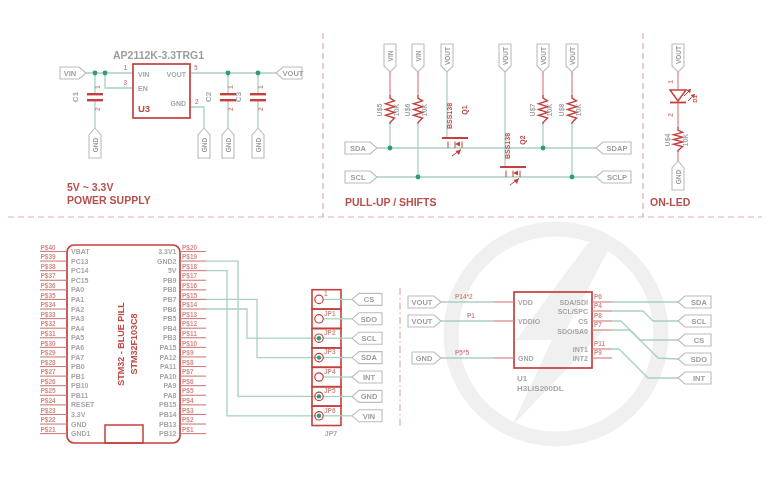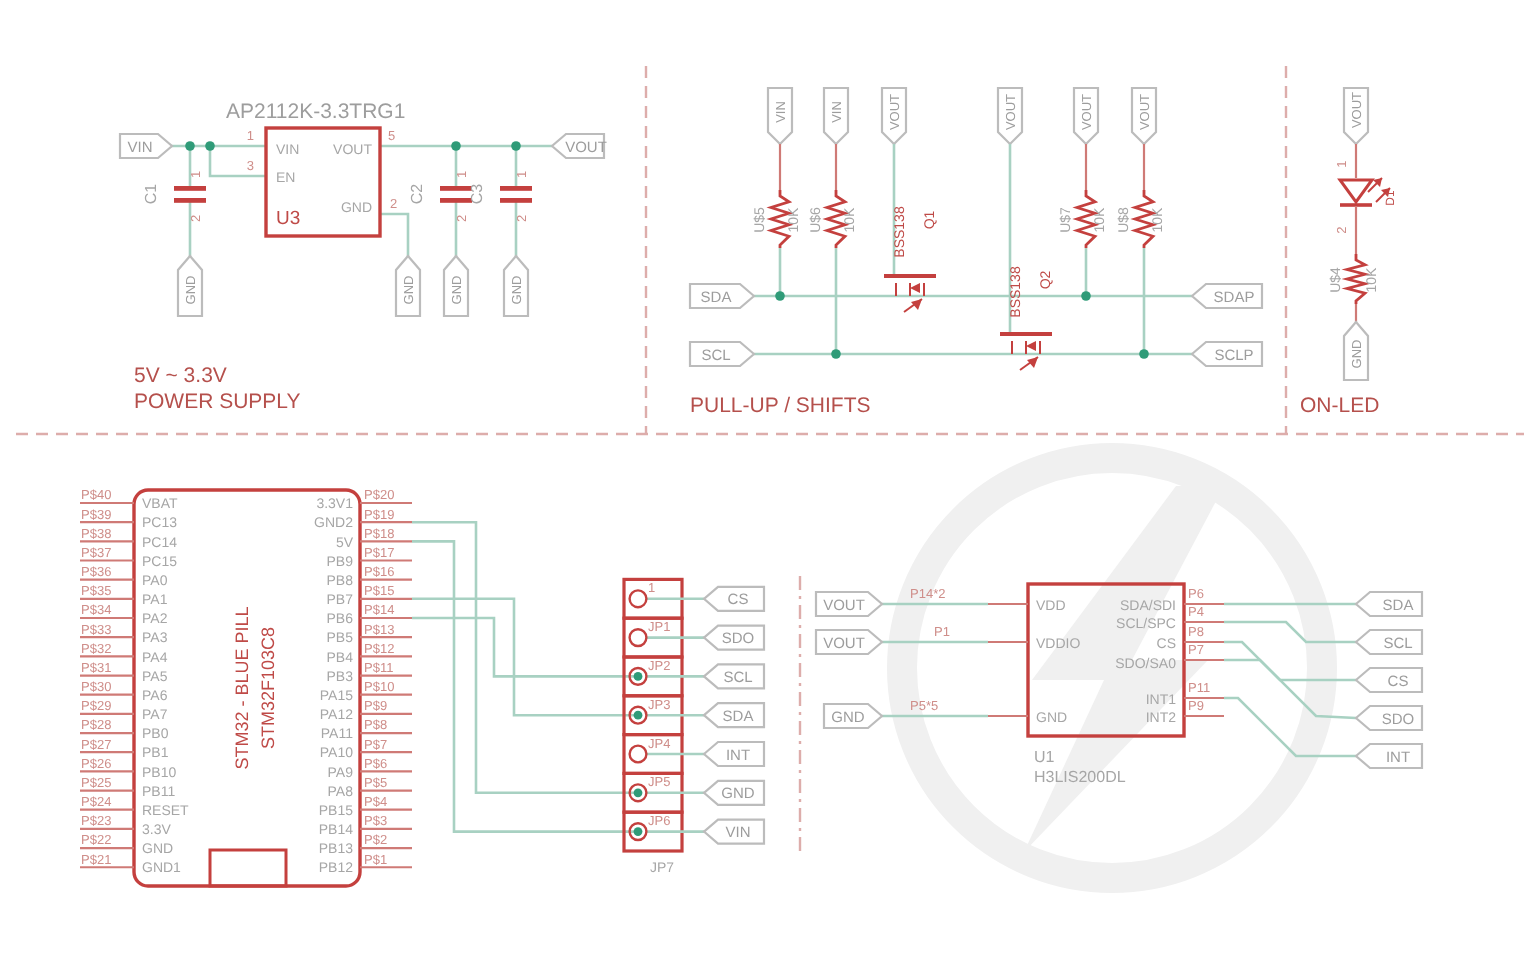--- a/index.html
+++ b/index.html
@@ -1,17 +1,17 @@
 <!DOCTYPE html>
 <html><head>
 <meta charset="utf-8">
 <style>
   html,body{margin:0;padding:0;background:#fff;}
   #canvas{position:relative;width:768px;height:484px;background:#ffffff;overflow:hidden;
-          font-family:"Liberation Sans", sans-serif;}
+          font-family:"Liberation Sans", sans-serif;font-weight:bold;}
   svg text{font-family:"Liberation Sans", sans-serif;}
   .wire{stroke:#a8d1c2;stroke-width:1.3;fill:none;}
   .pinstub{stroke:#cf7a76;stroke-width:1.1;fill:none;}
   .comp{stroke:#c4403e;fill:none;}
   .compfill{fill:#c4403e;stroke:none;}
   .flag{fill:#ffffff;stroke:#bcbcbc;stroke-width:1.1;}
   .flagtext{fill:#9d9d9d;font-size:7.5px;}
   .flagtext-sm{fill:#9d9d9d;font-size:6.5px;}
   .padnum{fill:#cf8e8a;font-size:6.5px;}
   .pinlabel{fill:#a6a6a6;font-size:7px;}

